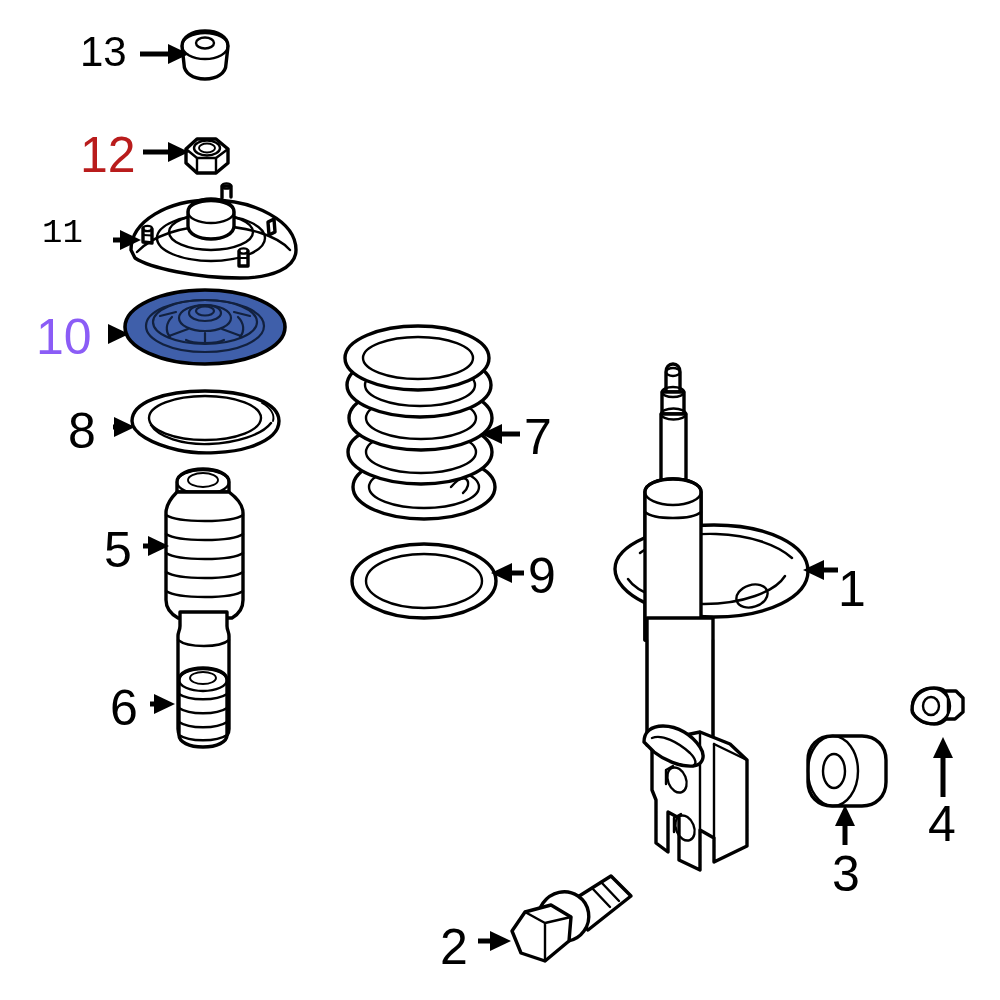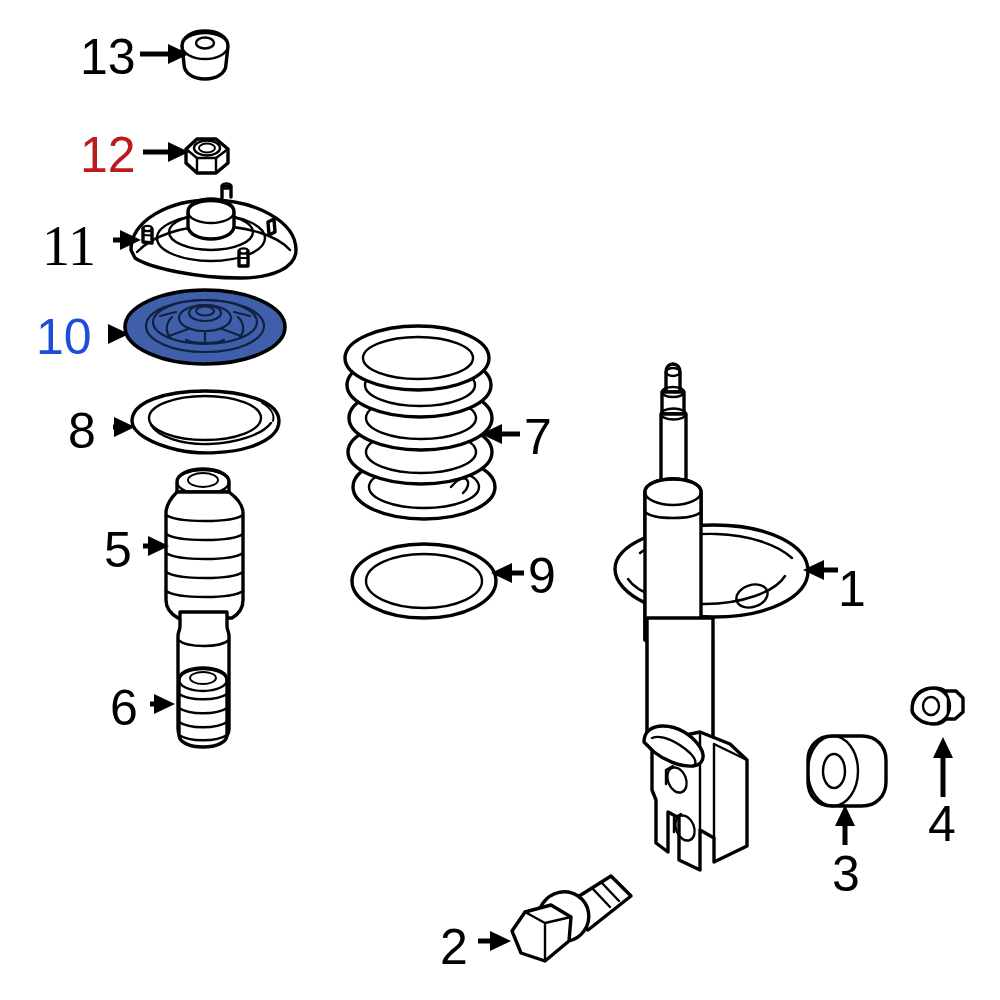--- a/index.html
+++ b/index.html
@@ -408,19 +408,19 @@
   <div style="position:absolute;inset:0;pointer-events:none;">
     <span style="position:absolute;left:838px;top:560px;font-size:50px;color:#000;font-family:'Liberation Sans',sans-serif;">1</span>
     <span style="position:absolute;left:440px;top:918px;font-size:50px;color:#000;font-family:'Liberation Sans',sans-serif;">2</span>
     <span style="position:absolute;left:832px;top:845px;font-size:50px;color:#000;font-family:'Liberation Sans',sans-serif;">3</span>
     <span style="position:absolute;left:928px;top:795px;font-size:50px;color:#000;font-family:'Liberation Sans',sans-serif;">4</span>
     <span style="position:absolute;left:104px;top:521px;font-size:50px;color:#000;font-family:'Liberation Sans',sans-serif;">5</span>
     <span style="position:absolute;left:110px;top:679px;font-size:50px;color:#000;font-family:'Liberation Sans',sans-serif;">6</span>
     <span style="position:absolute;left:524px;top:408px;font-size:50px;color:#000;font-family:'Liberation Sans',sans-serif;">7</span>
     <span style="position:absolute;left:68px;top:402px;font-size:50px;color:#000;font-family:'Liberation Sans',sans-serif;">8</span>
     <span style="position:absolute;left:528px;top:547px;font-size:50px;color:#000;font-family:'Liberation Sans',sans-serif;">9</span>
-    <span style="position:absolute;left:36px;top:308px;font-size:50px;color:#1d4ed8;font-family:'Liberation Sans',sans-serif;">10</span>
-    <span style="position:absolute;left:42px;top:214px;font-size:56px;color:#000;font-family:Liberation Serif, serif;">11</span>
+    <span style="position:absolute;left:36px;top:308px;font-size:50px;color:#8b5cf6;font-family:'Liberation Sans',sans-serif;">10</span>
+    <span style="position:absolute;left:42px;top:214px;font-size:34px;color:#000;font-family:Liberation Mono, monospace;">11</span>
     <span style="position:absolute;left:80px;top:126px;font-size:50px;color:#b91c1c;font-family:'Liberation Sans',sans-serif;">12</span>
-    <span style="position:absolute;left:80px;top:28px;font-size:50px;color:#000;font-family:'Liberation Sans',sans-serif;">13</span>
+    <span style="position:absolute;left:80px;top:28px;font-size:42px;color:#000;font-family:'Liberation Sans',sans-serif;">13</span>
   </div>
 
 </div>
 
 </body></html>

